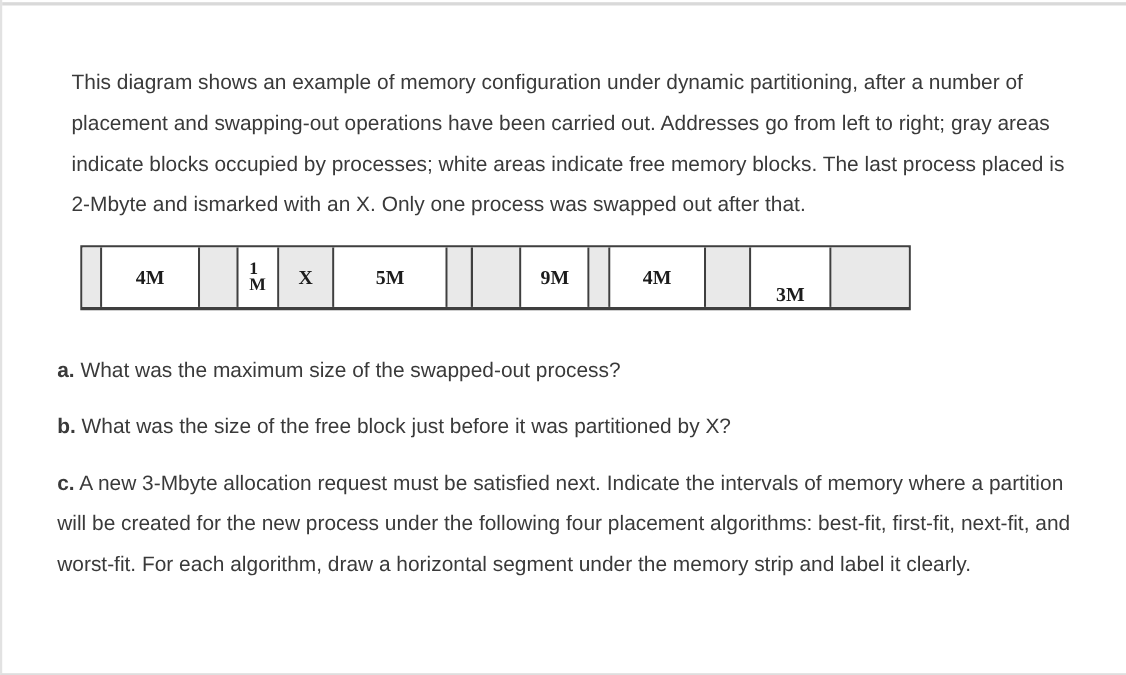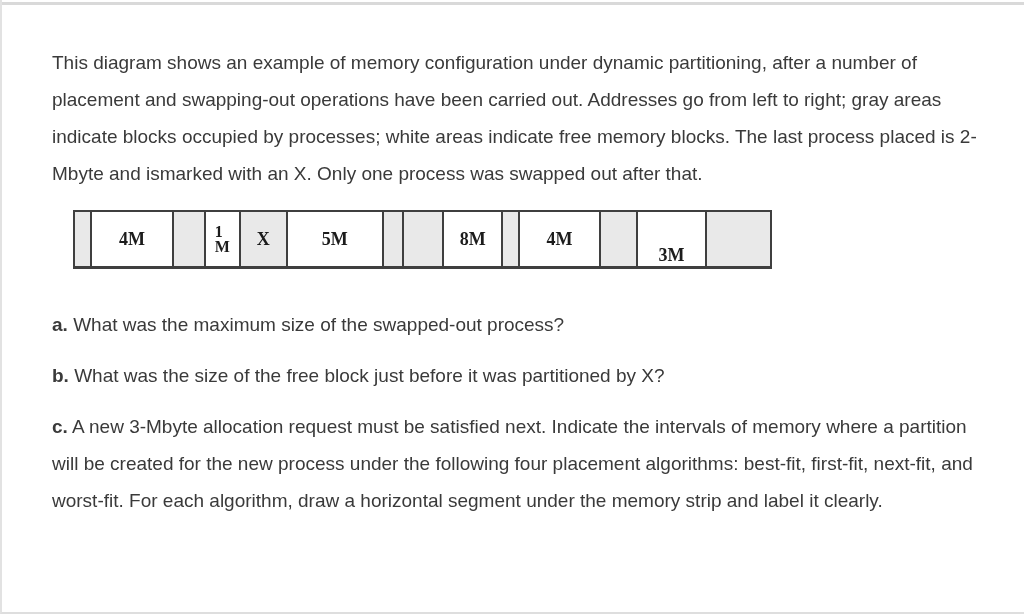--- a/index.html
+++ b/index.html
@@ -28,30 +28,30 @@
     height: 3px;
     background: #d9d9d9;
   }
   .content {
     position: absolute;
     left: 50px;
     top: 44px;
     width: 930px;
   }
   .intro {
-    margin: 0;
+    margin: 13px;
     font-size: 19px;
     line-height: 37px;
     color: #3a3a3a;
     max-width: 930px;
   }
   .strip-wrap {
     margin-top: 18px;
     margin-left: 21px;
-    width: 699px;
+    width: 755px;
     height: 59px;
     box-sizing: border-box;
     border: 2px solid #3f3f3f;
     border-bottom-width: 3px;
     display: flex;
     background: #ffffff;
   }
   .seg {
     box-sizing: border-box;
     border-right: 2px solid #3f3f3f;
@@ -107,21 +107,21 @@
         </div>
         <div class="seg occupied" style="flex-grow: 36;">
           <span class="seg-label">X</span>
         </div>
         <div class="seg free" style="flex-grow: 78;">
           <span class="seg-label">5M</span>
         </div>
         <div class="seg occupied" style="flex-grow: 21;"></div>
         <div class="seg occupied" style="flex-grow: 44;"></div>
         <div class="seg free" style="flex-grow: 35;">
-          <span class="seg-label">8M</span>
+          <span class="seg-label">9M</span>
         </div>
         <div class="seg occupied" style="flex-grow: 17;"></div>
         <div class="seg free" style="flex-grow: 61;">
           <span class="seg-label">4M</span>
         </div>
         <div class="seg occupied" style="flex-grow: 40;"></div>
         <div class="seg free" style="flex-grow: 47; align-items: flex-end;">
           <span class="seg-label">3M</span>
         </div>
         <div class="seg occupied" style="flex-grow: 72;"></div>

